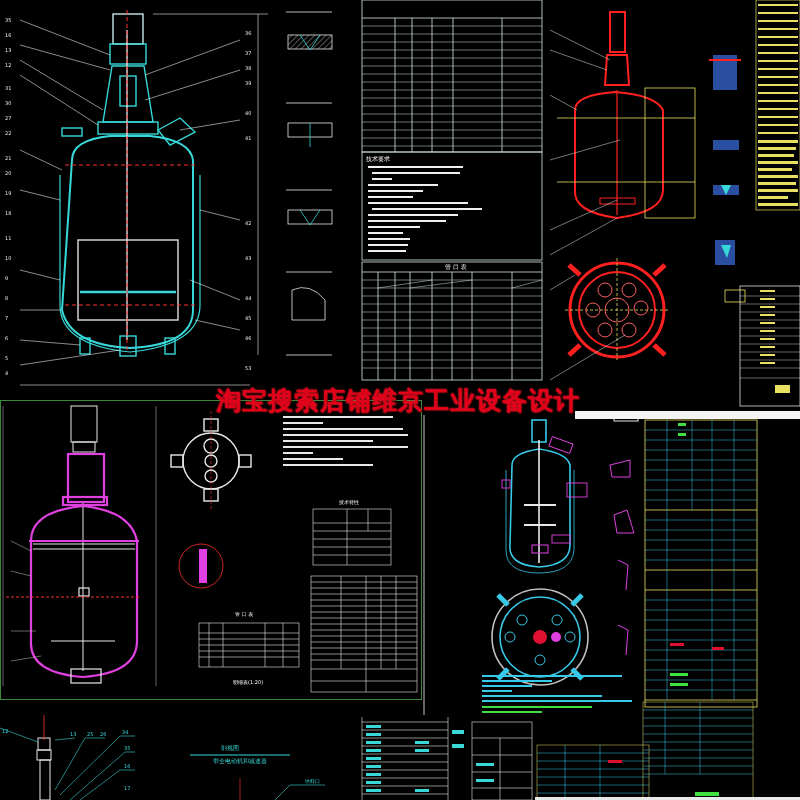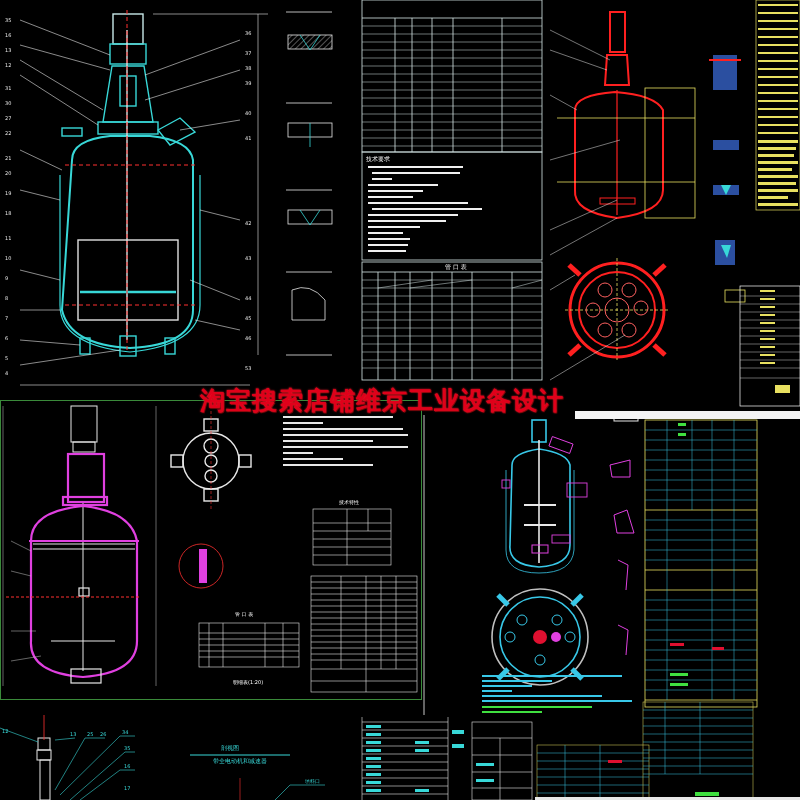--- a/index.html
+++ b/index.html
@@ -1,20 +1,20 @@
 <!DOCTYPE html>
 <html><head>
 <meta charset="utf-8">
 <style>
   html,body{margin:0;padding:0;background:#000;}
   body{width:800px;height:800px;position:relative;overflow:hidden;font-family:"DejaVu Sans",sans-serif;}
   .panel{position:absolute;overflow:hidden;background:#000;}
   svg{display:block;}
   .tiny{font-family:"DejaVu Sans",sans-serif;font-size:5px;}
-  .watermark{position:absolute;left:200px;top:384px;width:380px;text-align:left;color:#e0001a;font-weight:bold;font-size:25px;letter-spacing:1px;text-shadow:0 0 2px #ff2030,1px 1px 0 #600;font-family:"DejaVu Sans",sans-serif;white-space:nowrap;z-index:10;}
+  .watermark{position:absolute;left:200px;top:384px;width:380px;text-align:right;color:#e0001a;font-weight:bold;font-size:25px;letter-spacing:1px;text-shadow:0 0 2px #ff2030,1px 1px 0 #600;font-family:"DejaVu Sans",sans-serif;white-space:nowrap;z-index:10;}
   .whitebar{position:absolute;left:575px;top:411px;width:225px;height:8px;background:#f4f4f4;z-index:5;}
 </style>
 </head>
 <body>
 
 <div class="panel" style="left:0;top:0;width:270px;height:395px;">
   <svg width="270" height="395">
     <g stroke="#38d8d8" fill="none" stroke-width="1.4">
 
       <rect x="113" y="14" width="30" height="30" stroke="#c8e8e8"></rect>

